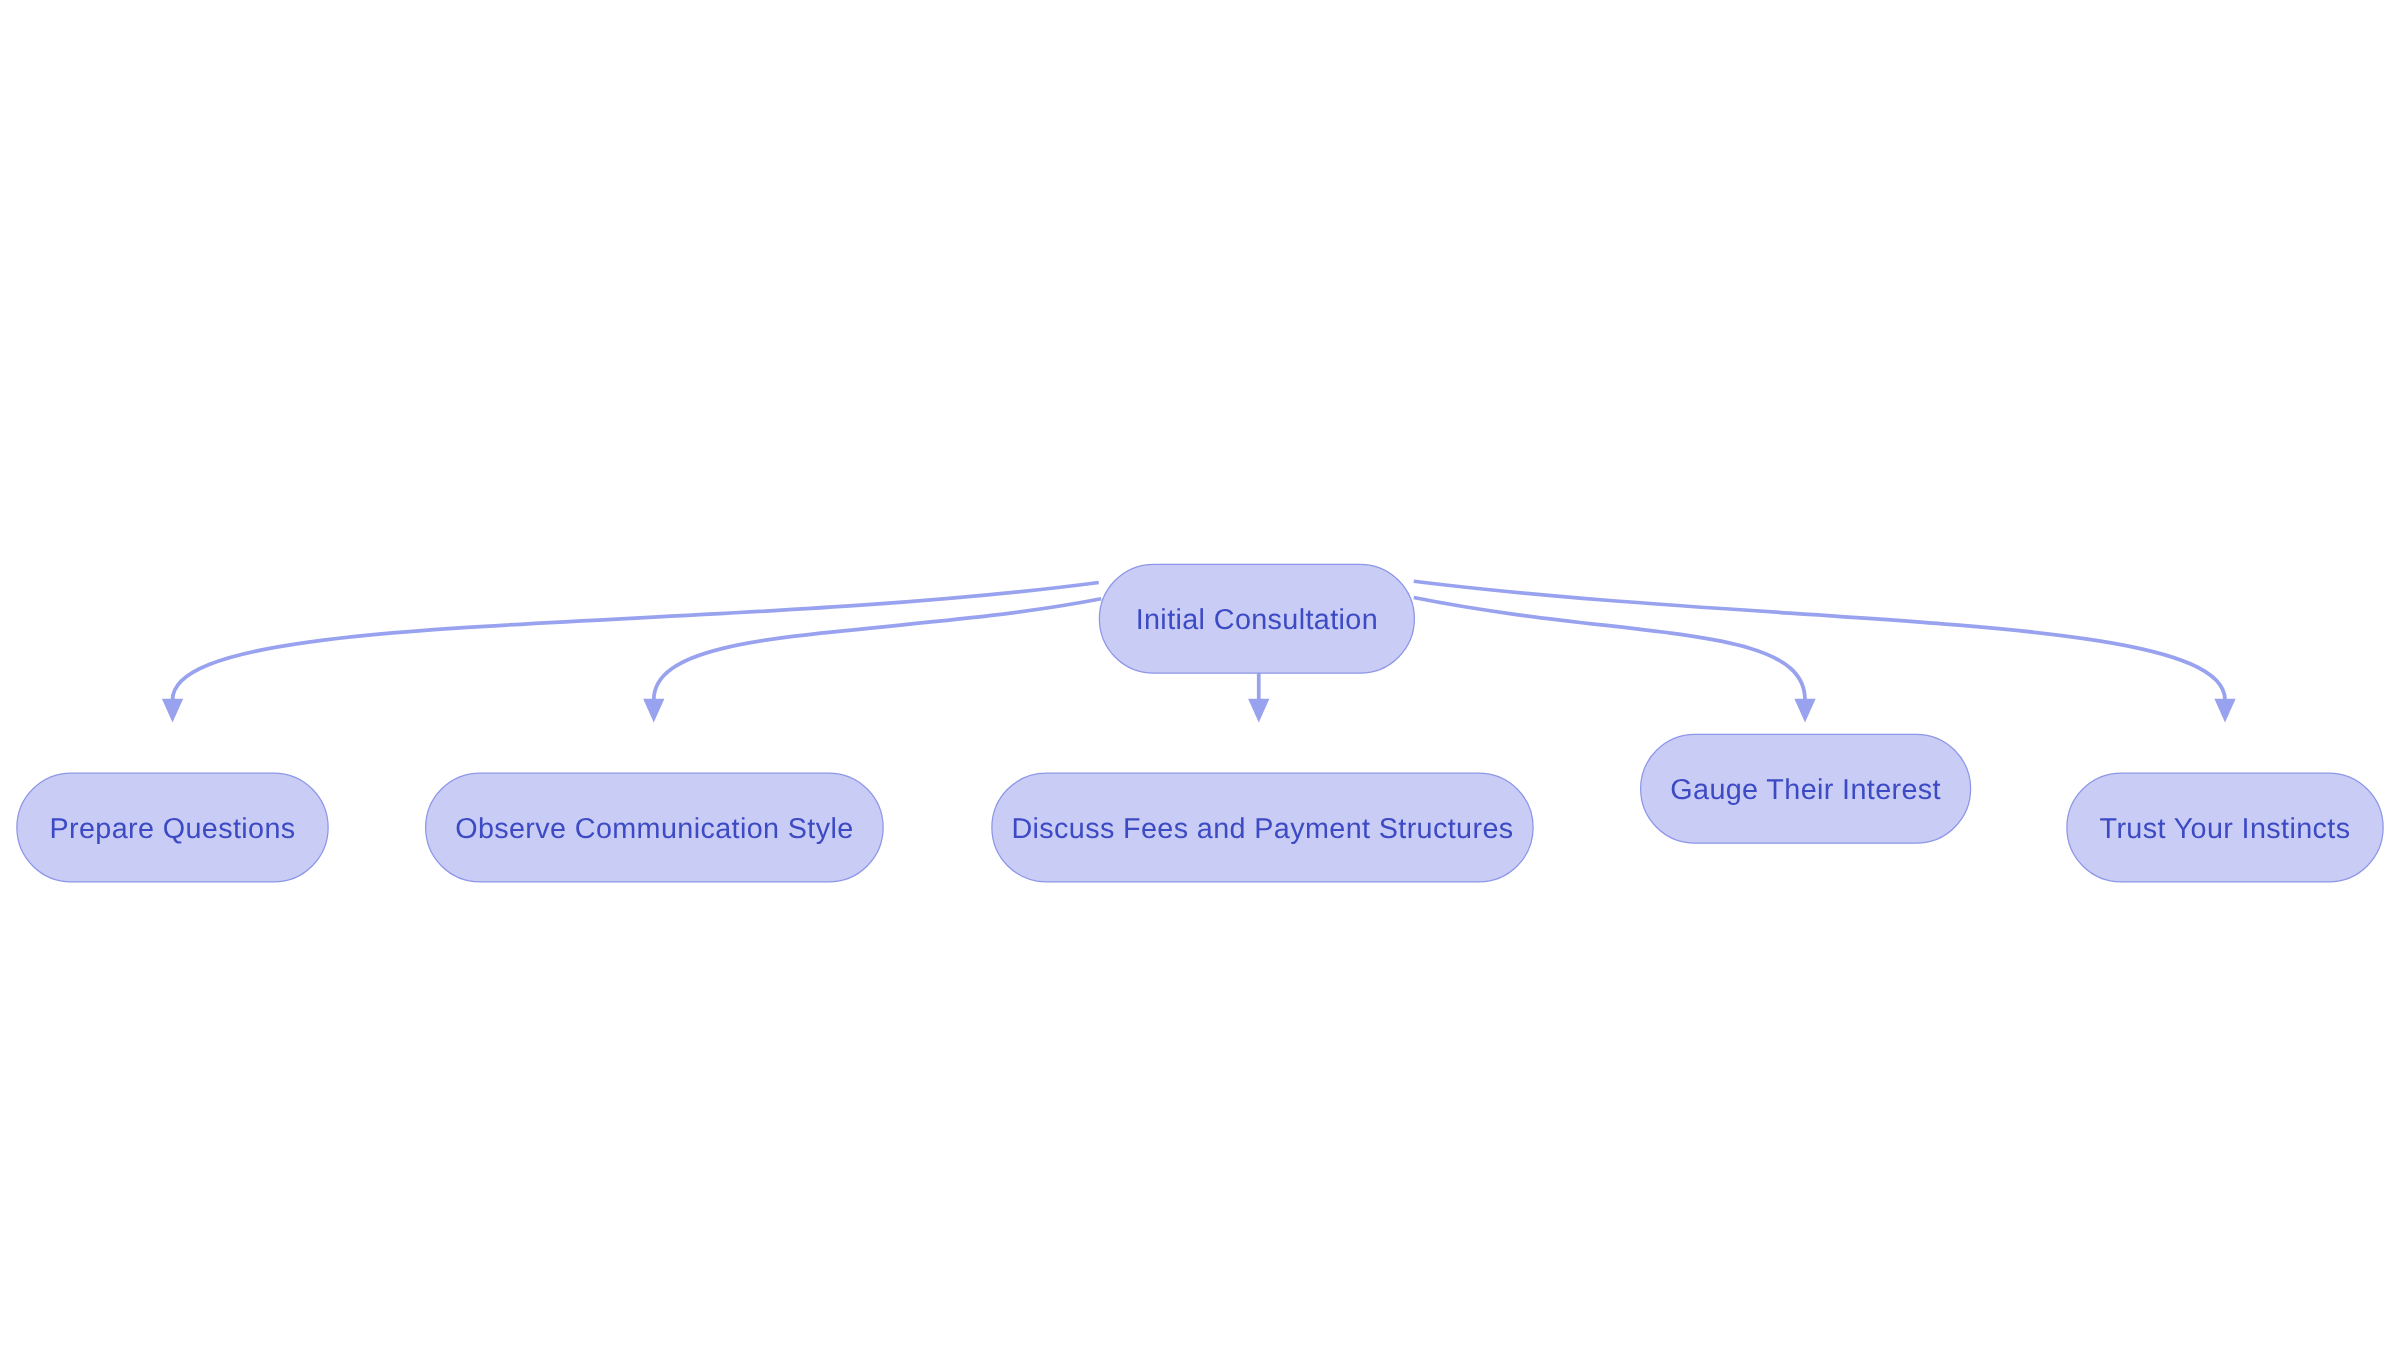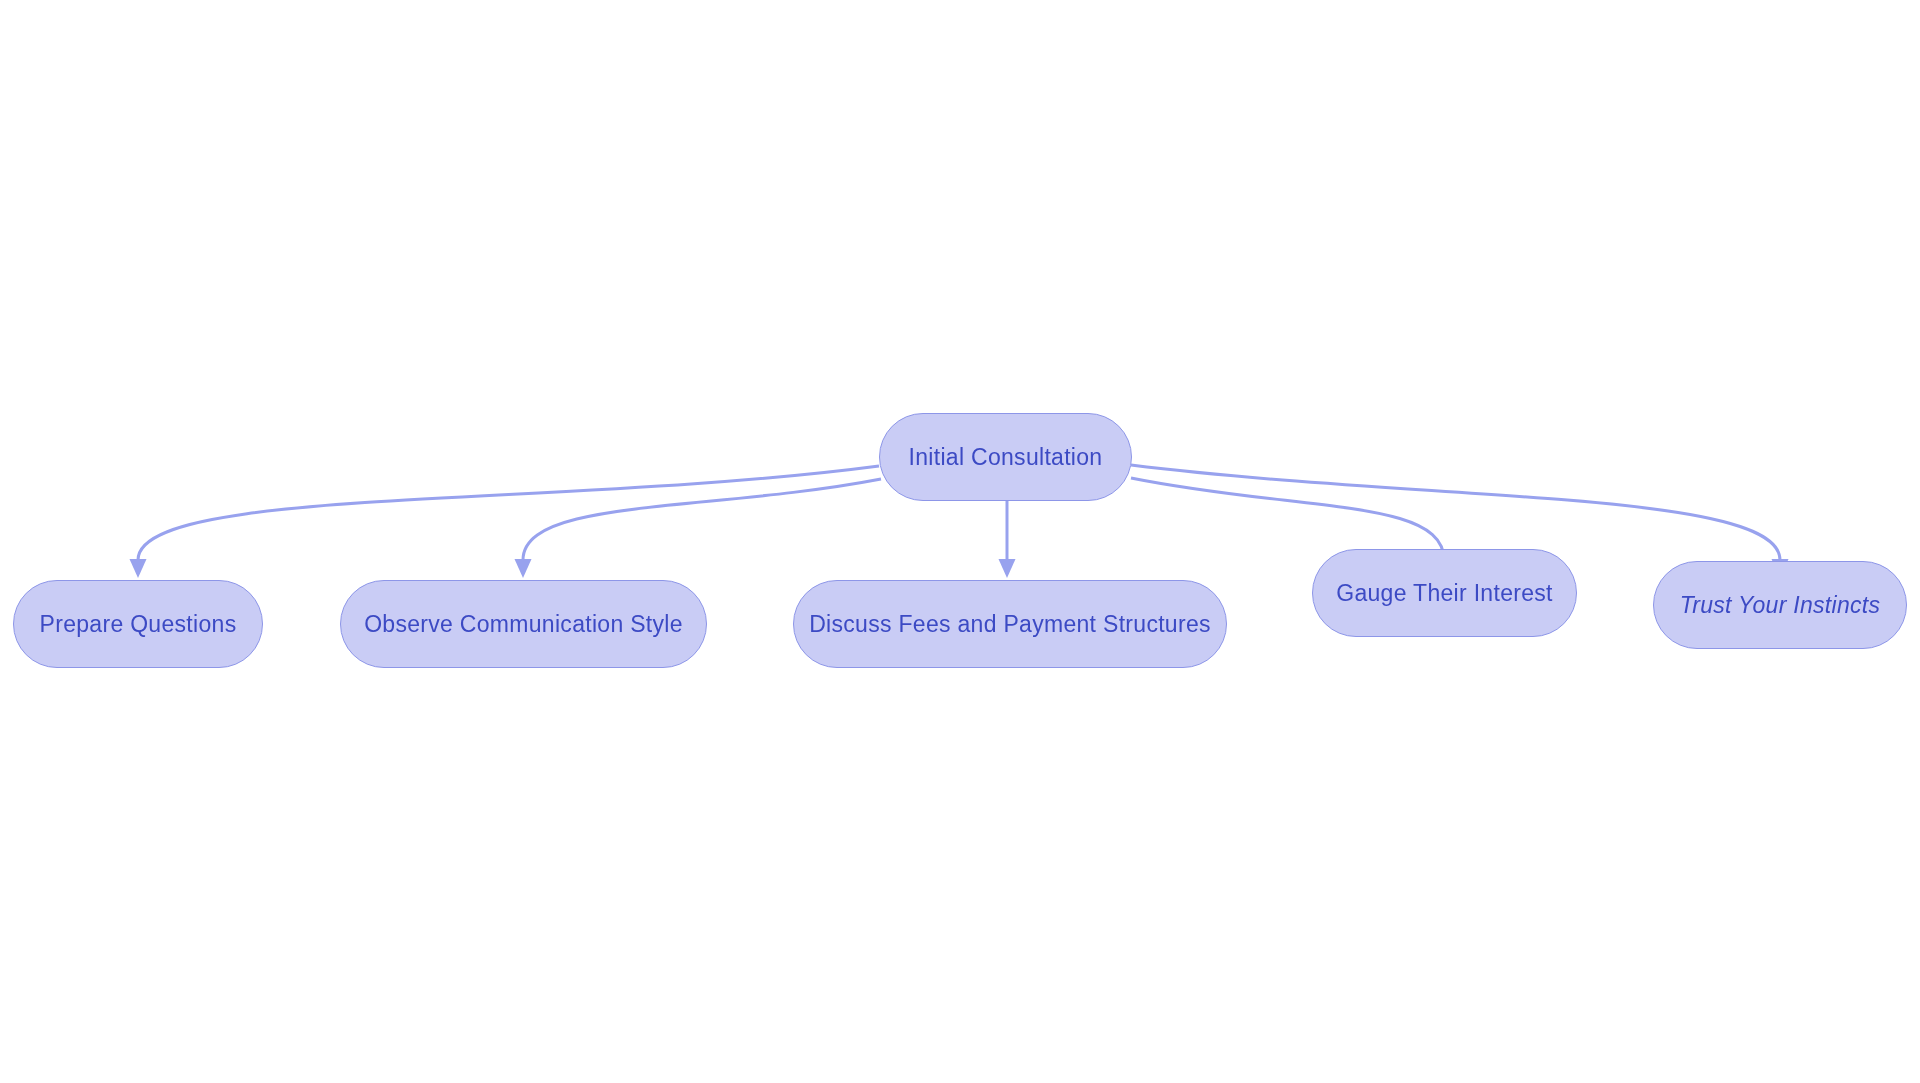--- a/index.html
+++ b/index.html
@@ -49,27 +49,28 @@
     justify-content: center;
     background: var(--node-fill);
     border: 1.5px solid var(--node-border);
     border-radius: 44px;
     height: 88px;
     color: var(--text);
     font-size: 23px;
     letter-spacing: 0.3px;
     text-align: center;
     white-space: nowrap;
+    margin-top: 38px;
   }
   .node-root     { left: 879px;  top: 413px; width: 253px; }
   .node-child-1  { left: 13px;   top: 580px; width: 250px; }
   .node-child-2  { left: 340px;  top: 580px; width: 367px; }
   .node-child-3  { left: 793px;  top: 580px; width: 434px; }
   .node-child-4  { left: 1312px; top: 549px; width: 265px; justify-content: center; }
-  .node-child-5  { left: 1653px; top: 561px; width: 254px; font-style: italic; }
+  .node-child-5  { left: 1653px; top: 580px; width: 254px; }
 </style>
 </head>
 <body>
 
 <div class="canvas">
 
   <svg class="edges-layer" viewBox="0 0 1920 1083" xmlns="http://www.w3.org/2000/svg">
     <path class="edge" d="M 879 466 C 560 508, 138 486, 138 560"></path>
     <polygon class="arrowhead" points="129.5,559 146.5,559 138,578"></polygon>
 

